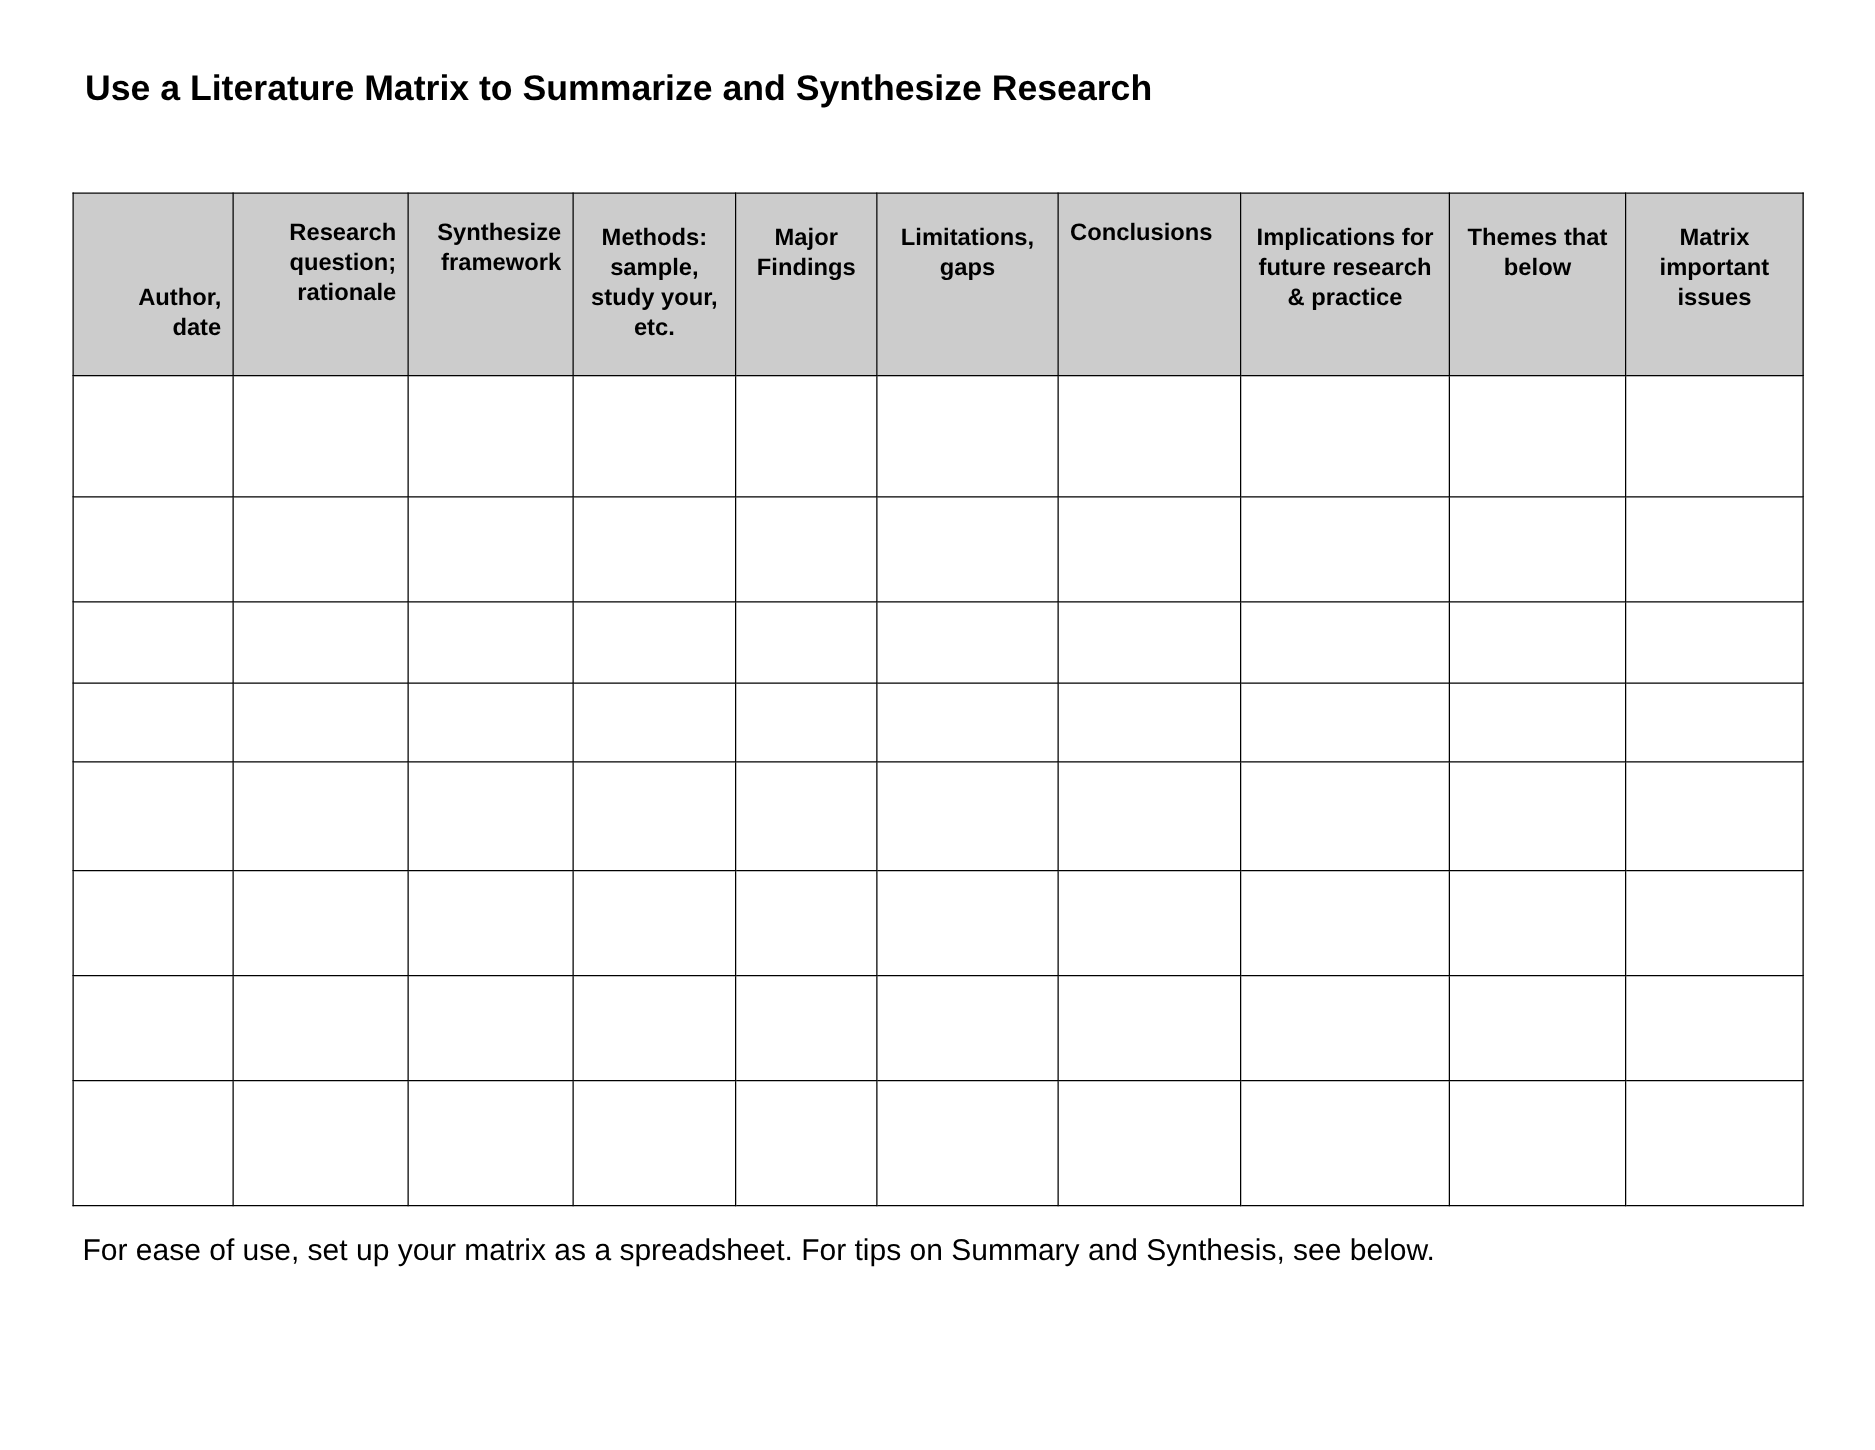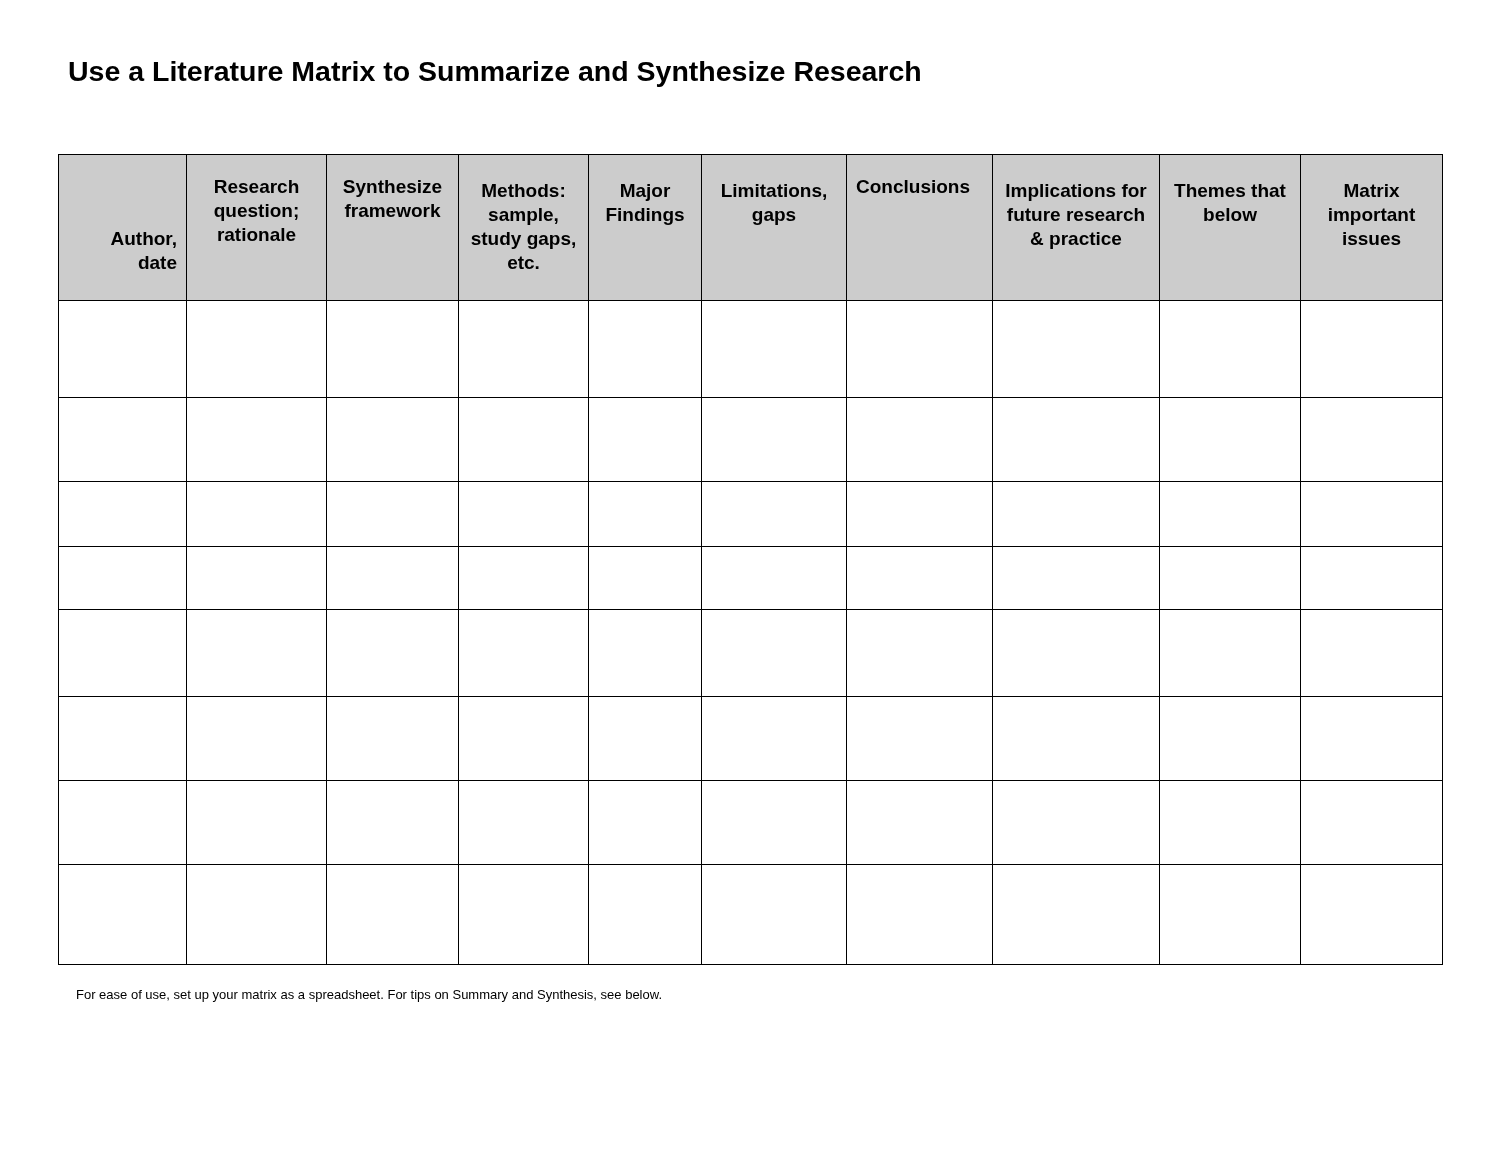--- a/index.html
+++ b/index.html
@@ -2,24 +2,24 @@
 <html><head>
 <meta charset="utf-8">
 <style>
   html, body { margin:0; padding:0; background:#ffffff; }
   body { width:1500px; height:1160px; position:relative; font-family:"Liberation Sans", sans-serif; color:#000; }
   .title { position:absolute; left:68px; top:55px; font-size:28.5px; font-weight:bold; margin:0; white-space:nowrap; }
   table.matrix { position:absolute; left:58px; top:154px; border-collapse:collapse; table-layout:fixed; }
   table.matrix th, table.matrix td { border:1px solid #000; padding:0; }
   table.matrix th { background:#cccccc; font-weight:bold; font-size:19px; line-height:24px; height:120px; padding:0 9px; }
   th.valign-bottom { vertical-align:bottom; text-align:right; padding-bottom:25px !important; }
-  th.valign-top { vertical-align:top; text-align:center; padding-top:20px !important;margin-left:45px; }
+  th.valign-top { vertical-align:top; text-align:right; padding-top:20px !important;margin-left:45px; }
   th.center { vertical-align:top; text-align:center; padding-top:24px !important; }
   th.center-top { vertical-align:top; text-align:left; padding-top:20px !important; }
-  .footnote { position:absolute; left:76px; top:987px; font-size:13px; margin:0; white-space:nowrap; }
+  .footnote { position:absolute; left:66px; top:987px; font-size:24px; margin:0; white-space:nowrap; }
 </style>
 </head>
 <body>
 
 <h1 class="title">Use a Literature Matrix to Summarize and Synthesize Research</h1>
 
 <table class="matrix">
   <colgroup id="cols">
       <col style="width: 128px;">
       <col style="width: 140px;">
@@ -30,21 +30,21 @@
       <col style="width: 146px;">
       <col style="width: 167px;">
       <col style="width: 141px;">
       <col style="width: 142px;">
     </colgroup>
   <thead>
     <tr>
       <th class="valign-bottom">Author, date</th>
       <th class="valign-top">Research question; rationale</th>
       <th class="valign-top">Synthesize framework</th>
-      <th class="center">Methods: sample, study gaps, etc.</th>
+      <th class="center">Methods: sample, study your, etc.</th>
       <th class="center">Major Findings</th>
       <th class="center">Limitations, gaps</th>
       <th class="center-top">Conclusions</th>
       <th class="center">Implications for future research &amp; practice</th>
       <th class="center">Themes that below</th>
       <th class="center">Matrix important issues</th>
     </tr>
   </thead>
   <tbody id="matrix-body">
       <tr style="height: 97px;">

